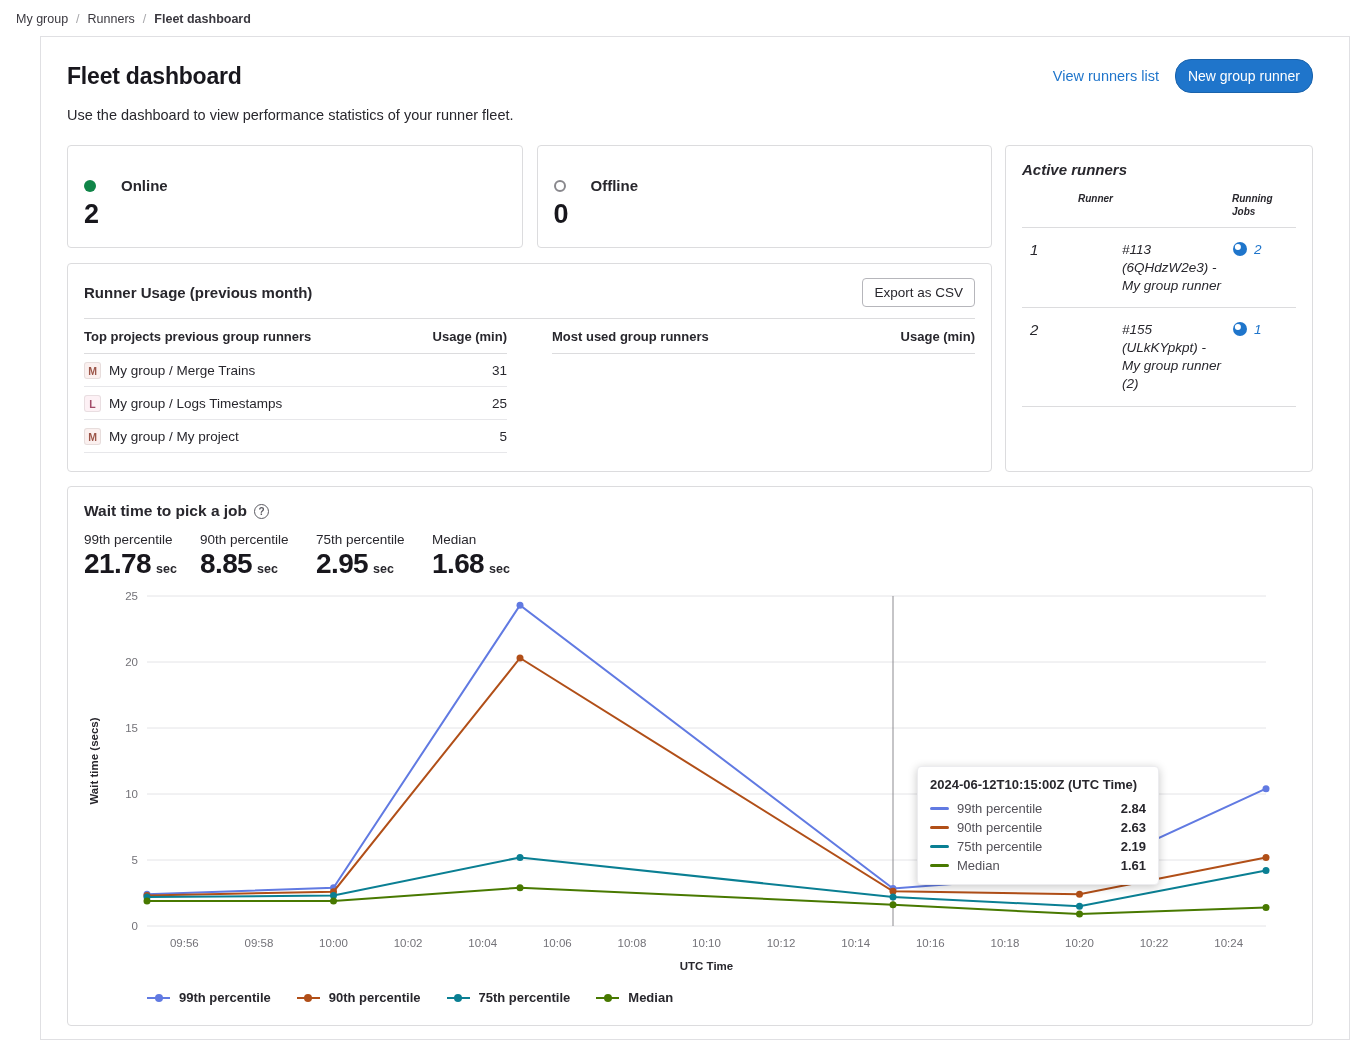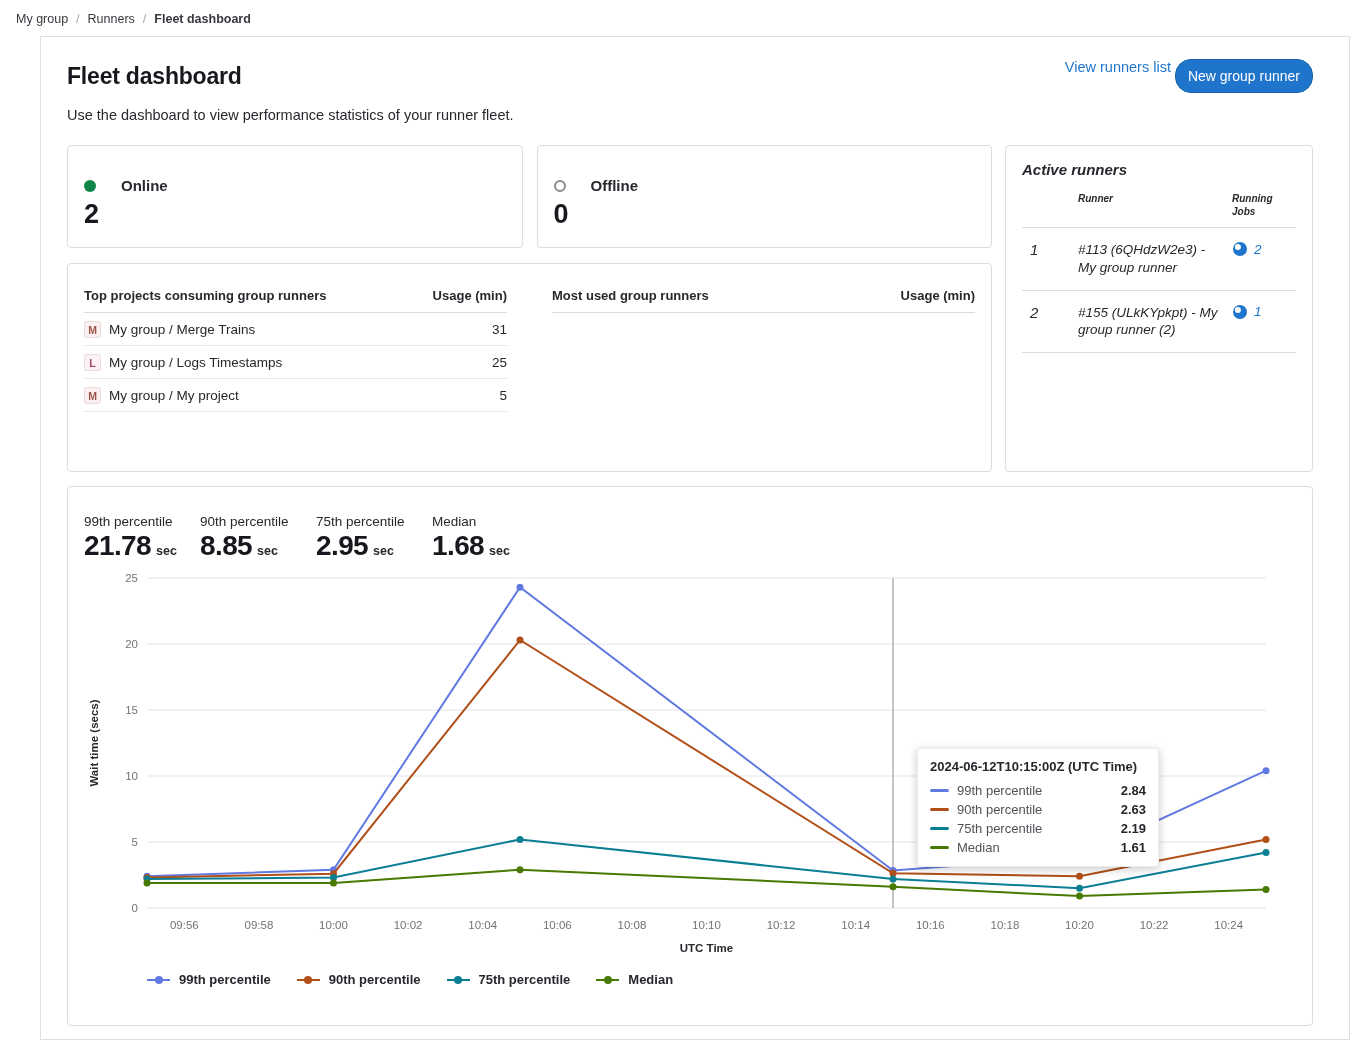--- a/index.html
+++ b/index.html
@@ -9,21 +9,21 @@
   .breadcrumb { display:flex; align-items:center; gap:8px; padding:12px 16px 10px; font-size:12.5px; }
   .crumb { color:#3a383f; cursor:pointer; }
   .crumb.current { font-weight:700; }
   .sep { color:#a7a7ab; }
 
   
   .frame { margin-left:40px; width:1310px; height:1004px; border:1px solid #e0e0e3; padding:22px 36px 14px 26px; background:#fff; }
 
   .header-row { display:flex; justify-content:space-between; align-items:center; }
   h1.page-title { font-size:23px; font-weight:700; letter-spacing:-0.2px; color:#18171d; }
-  .header-actions { display:flex; align-items:flex-start; gap:4px; }
+  .header-actions { display:flex; align-items:center; gap:16px; }
   .link { color:#1f75cb; font-size:14.5px; cursor:pointer; }
   .btn-primary { background:#1f75cb; color:#fff; border:1px solid #1a63ac; border-radius:16px; padding:8px 12px; font-size:14px; font-family:inherit; cursor:pointer; }
   .btn-secondary { background:#fff; color:#28272d; border:1px solid #b6b6bb; border-radius:4px; padding:6px 11px; font-size:13.5px; font-family:inherit; cursor:pointer; }
 
   .description { margin-top:14px; font-size:14.5px; color:#28272d; }
 
   .dash-grid { display:flex; gap:13px; margin-top:22px; }
   .main-col { flex:1; min-width:0; }
   .side-col { width:308px; flex:none;font-style:italic; }
 
@@ -49,21 +49,21 @@
   .avatar { width:17px; height:17px; border-radius:3px; border:1px solid rgba(0,0,0,0.08); display:flex; align-items:center; justify-content:center; font-size:10.5px; font-weight:700; flex:none; }
   .u-min { color:#28272d; }
 
   
   .ar-card { height:327px; padding:15px 16px; }
   .ar-title { font-size:15px; font-weight:700; margin-bottom:14px; }
   .ar-header, .ar-row { display:grid; grid-template-columns:46px 1fr 64px; column-gap:10px; }
   .ar-header { font-weight:700; font-size:10px; padding-bottom:9px; border-bottom:1px solid #dcdcde; line-height:1.3; }
   .ar-row { padding:13px 0; border-bottom:1px solid #dcdcde; font-size:13.5px; align-items:start; }
   .ar-index { font-size:15px; padding-left:8px; color:#28272d; }
-  .ar-runner { line-height:1.32; cursor:pointer; }
+  .ar-runner { line-height:1.32; cursor:pointer;margin-left:44px; }
   .ar-jobs { display:flex; align-items:center; gap:6px; color:#1f75cb; cursor:pointer; }
   .run-icon { width:16px; height:16px; flex:none; }
 
   
   .chart-card { margin-top:14px; height:540px; padding:15px 16px 10px; }
   .chart-title-row { display:flex; align-items:center; gap:7px; }
   .chart-title { font-size:15.5px; font-weight:700; }
   .help-icon { width:15px; height:15px; border-radius:50%; border:1.5px solid #5c5b62; color:#5c5b62; font-size:10px; font-weight:700; display:flex; align-items:center; justify-content:center; cursor:pointer; }
   .stats-row { display:flex; gap:17px; margin-top:12px; }
   .stat { min-width:99px; }
@@ -124,24 +124,28 @@
         <div class="card status-card">
           <div class="status-label">
             <span class="dot-offline"></span>
             <span>Offline</span>
           </div>
           <div class="status-count">0</div>
         </div>
       </div>
 
       <div class="card usage-card">
+        <div class="usage-head">
+          <span class="usage-title">Runner Usage (previous month)</span>
+          <button class="btn-secondary">Export as CSV</button>
+        </div>
         <div class="usage-tables">
           <div class="u-table">
             <div class="u-head">
-              <span>Top projects consuming group runners</span>
+              <span>Top projects previous group runners</span>
               <span>Usage (min)</span>
             </div>
             <div class="u-row">
               <span class="proj-name">
                 <span class="avatar" style="background: rgb(251, 240, 239); color: rgb(156, 86, 73);">M</span>
                 <span>My group / Merge Trains</span>
               </span>
               <span class="u-min">31</span>
             </div>
             <div class="u-row">
@@ -199,20 +203,24 @@
               <circle cx="5.9" cy="5.9" r="3" fill="#ffffff"></circle>
             </svg>
             <span>1</span>
           </span>
         </div>
       </div>
     </div>
   </div>
 
   <div class="card chart-card">
+    <div class="chart-title-row">
+      <span class="chart-title">Wait time to pick a job</span>
+      <span class="help-icon">?</span>
+    </div>
 
     <div class="stats-row">
       <div class="stat">
         <div class="stat-label">99th percentile</div>
         <div class="stat-value-row">
           <span class="stat-value">21.78</span>
           <span class="stat-unit">sec</span>
         </div>
       </div>
       <div class="stat">

